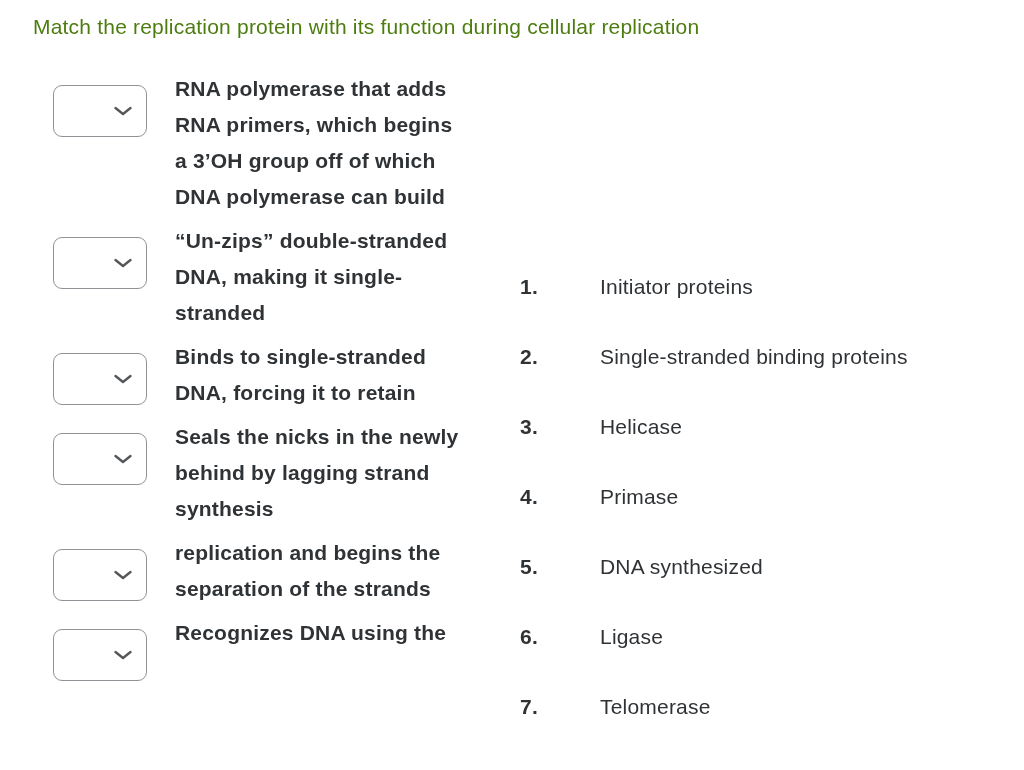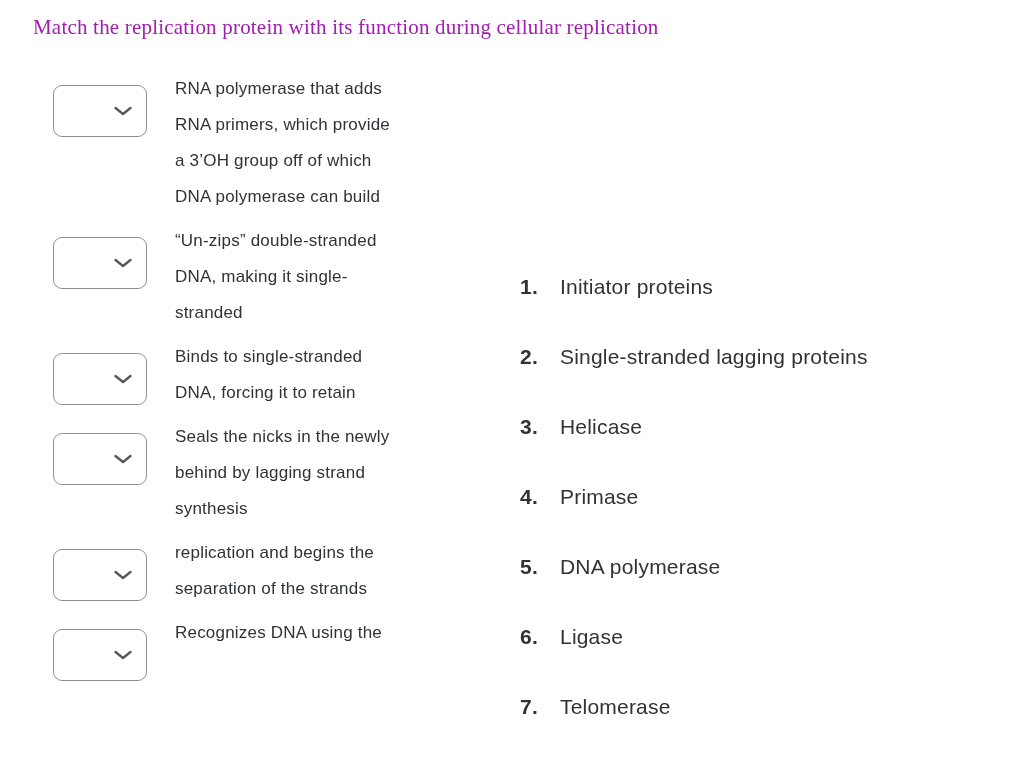--- a/index.html
+++ b/index.html
@@ -12,22 +12,21 @@
     position: relative;
     font-family: "Liberation Sans", "DejaVu Sans", sans-serif;
     color: #2e3134;
   }
   .page-title {
     position: absolute;
     left: 33px; top: 12px;
     font-size: 21px;
     line-height: 30px;
     letter-spacing: 0.2px;
-    color: #a21caf;
-    font-family: Liberation Serif, serif;
+    color: #4d7c0f;
   }
   .match-list {
     position: absolute;
     left: 53px; top: 71px;
   }
   .match-row {
     display: flex;
     align-items: flex-start;
     margin-bottom: 8px;
   }
@@ -49,24 +48,25 @@
   }
   .select-value {
     position: absolute;
     left: 12px; top: 50%;
     transform: translateY(-50%);
     font-size: 19px;
     color: #2e3134;
   }
   .desc {
     margin-left: 28px;
-    font-size: 17px;
+    font-size: 21px;
     line-height: 36px;
     letter-spacing: 0.2px;
     color: #303336;
+    font-weight: bold;
   }
   .desc .line { white-space: nowrap; }
   .options-list {
     position: absolute;
     left: 520px; top: 274px;
     list-style: none;
   }
   .option-row {
     display: flex;
     align-items: flex-start;
@@ -74,39 +74,39 @@
     font-size: 21px;
     line-height: 25px;
     letter-spacing: 0.2px;
     color: #303336;
   }
   .option-number {
     flex: 0 0 auto;
     width: 40px;
     font-weight: 700;
   }
-  .option-label { white-space: nowrap; }
+  .option-label { white-space: nowrap; margin-left: 40px; }
 </style>
 </head>
 <body>
 
 <div class="page-title">Match the replication protein with its function during cellular replication</div>
 
 <div class="match-list">
 
   <div class="match-row">
     <div class="select-box">
       <span class="select-value"></span>
       <svg class="chevron" width="20" height="11" viewBox="0 0 20 11">
           <path d="M2.5 2.5 L10 8.5 L17.5 2.5" fill="none" stroke="#54585b" stroke-width="2.4" stroke-linecap="round" stroke-linejoin="round"></path>
         </svg>
     </div>
     <div class="desc">
       <div class="line">RNA polymerase that adds</div>
-      <div class="line">RNA primers, which provide</div>
+      <div class="line">RNA primers, which begins</div>
       <div class="line">a 3’OH group off of which</div>
       <div class="line">DNA polymerase can build</div>
     </div>
   </div>
 
   <div class="match-row">
     <div class="select-box">
       <span class="select-value"></span>
       <svg class="chevron" width="20" height="11" viewBox="0 0 20 11">
           <path d="M2.5 2.5 L10 8.5 L17.5 2.5" fill="none" stroke="#54585b" stroke-width="2.4" stroke-linecap="round" stroke-linejoin="round"></path>
@@ -173,33 +173,33 @@
 
 </div>
 
 <ol class="options-list">
   <li class="option-row">
     <span class="option-number">1.</span>
     <span class="option-label">Initiator proteins</span>
   </li>
   <li class="option-row">
     <span class="option-number">2.</span>
-    <span class="option-label">Single-stranded lagging proteins</span>
+    <span class="option-label">Single-stranded binding proteins</span>
   </li>
   <li class="option-row">
     <span class="option-number">3.</span>
     <span class="option-label">Helicase</span>
   </li>
   <li class="option-row">
     <span class="option-number">4.</span>
     <span class="option-label">Primase</span>
   </li>
   <li class="option-row">
     <span class="option-number">5.</span>
-    <span class="option-label">DNA polymerase</span>
+    <span class="option-label">DNA synthesized</span>
   </li>
   <li class="option-row">
     <span class="option-number">6.</span>
     <span class="option-label">Ligase</span>
   </li>
   <li class="option-row">
     <span class="option-number">7.</span>
     <span class="option-label">Telomerase</span>
   </li>
 </ol>

